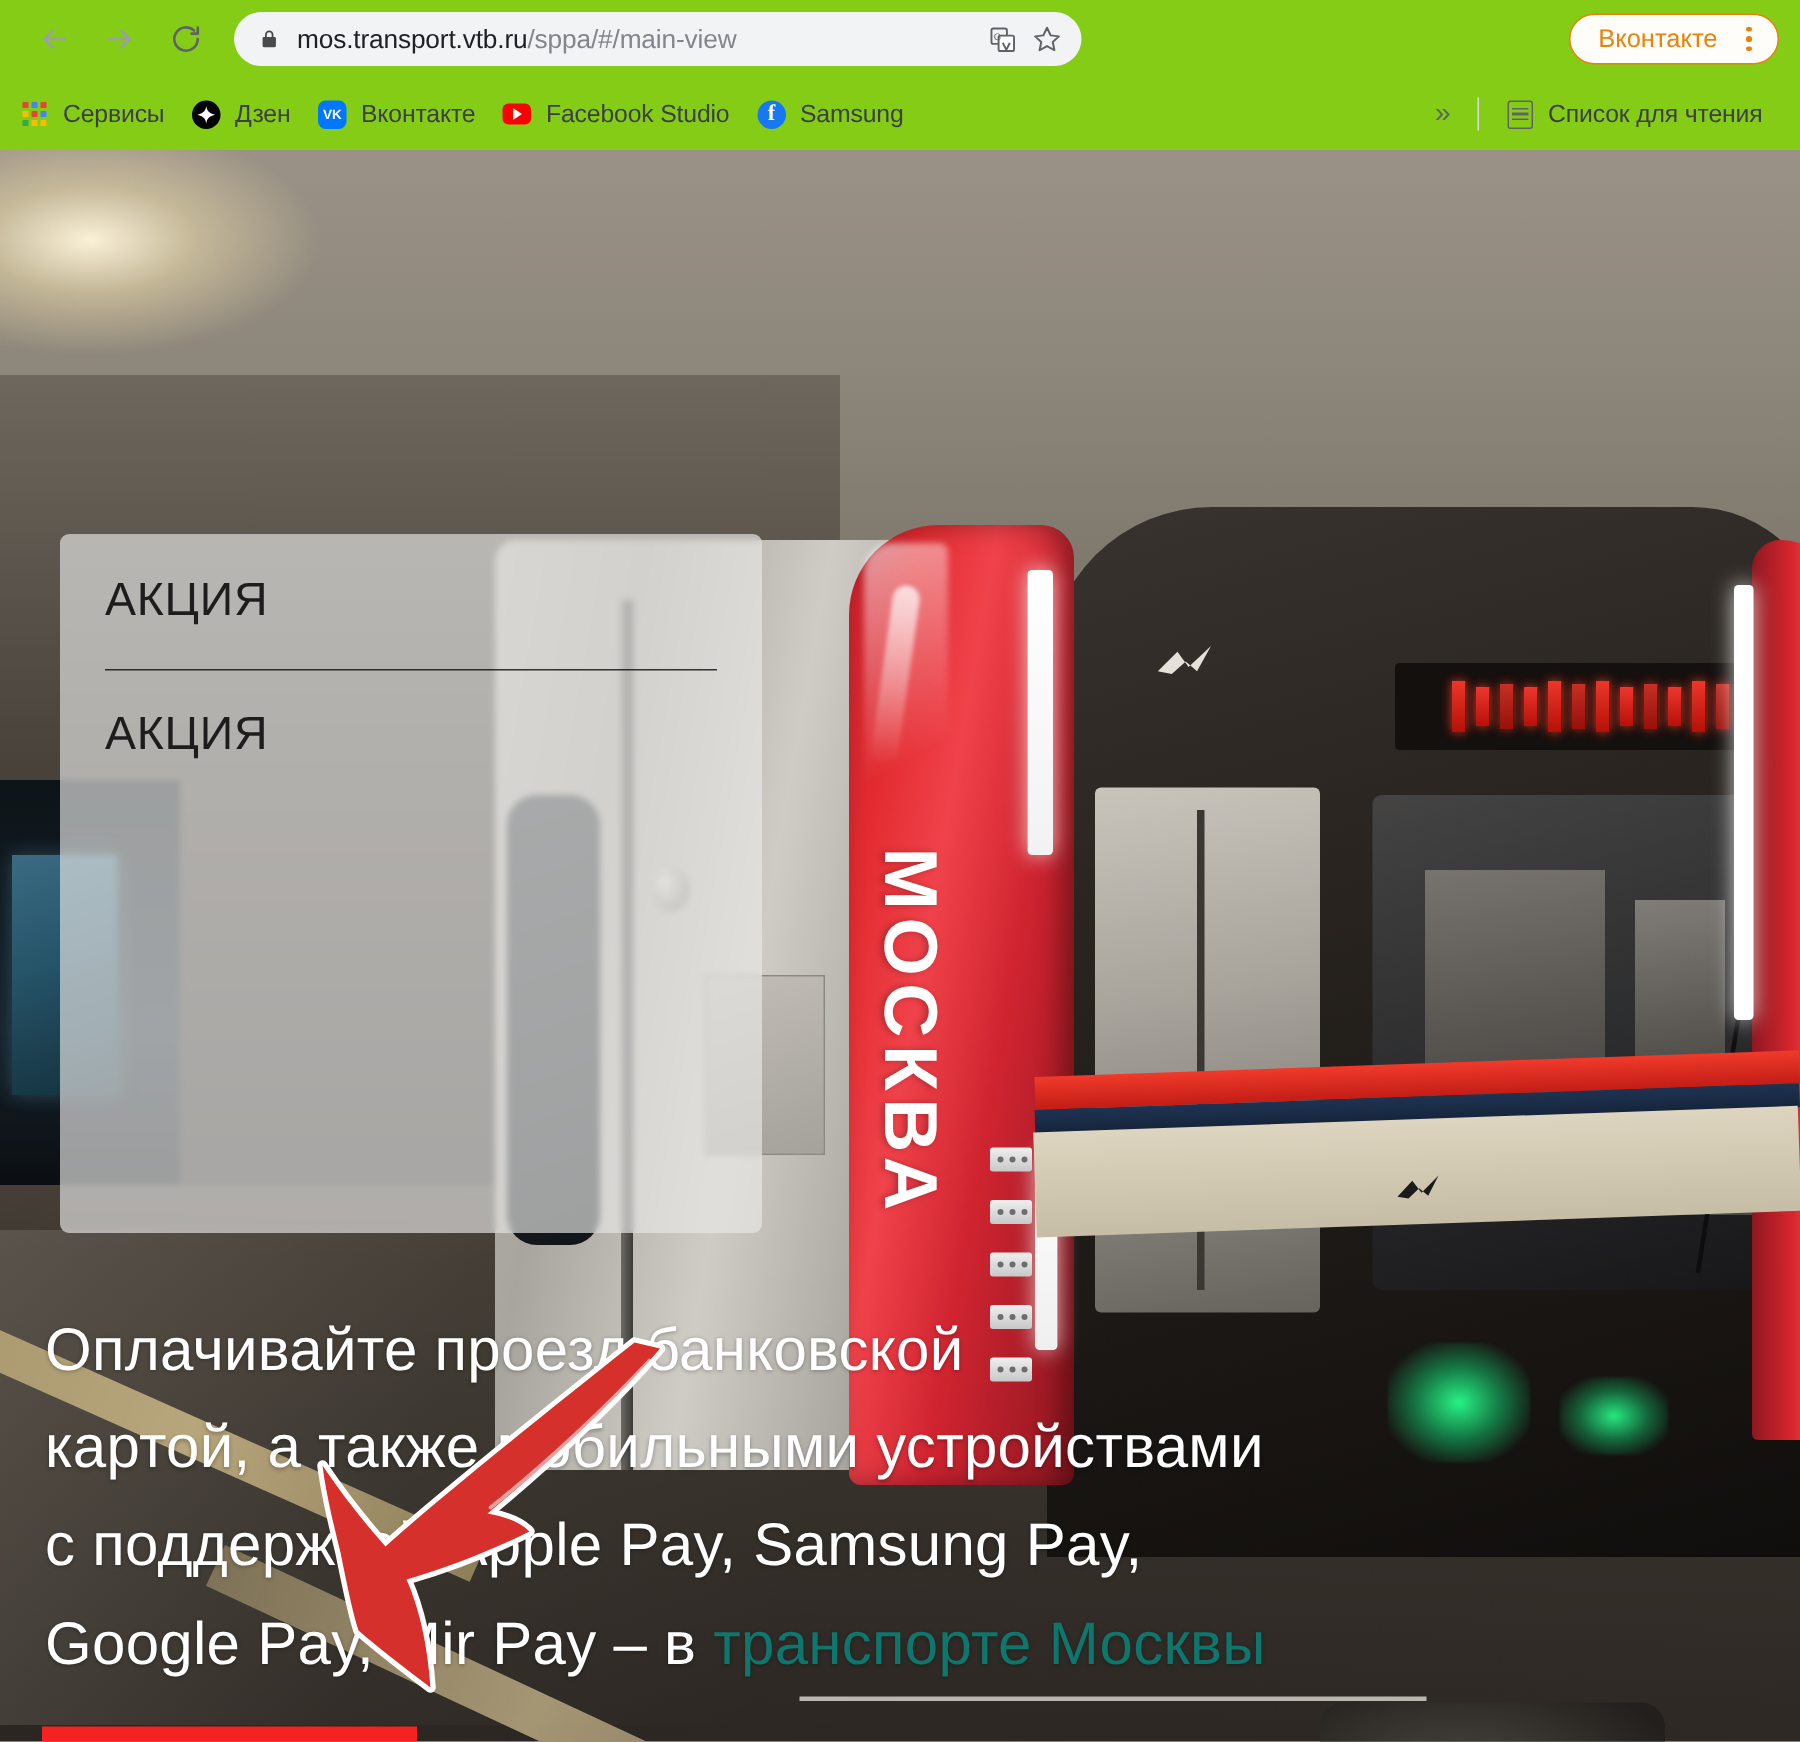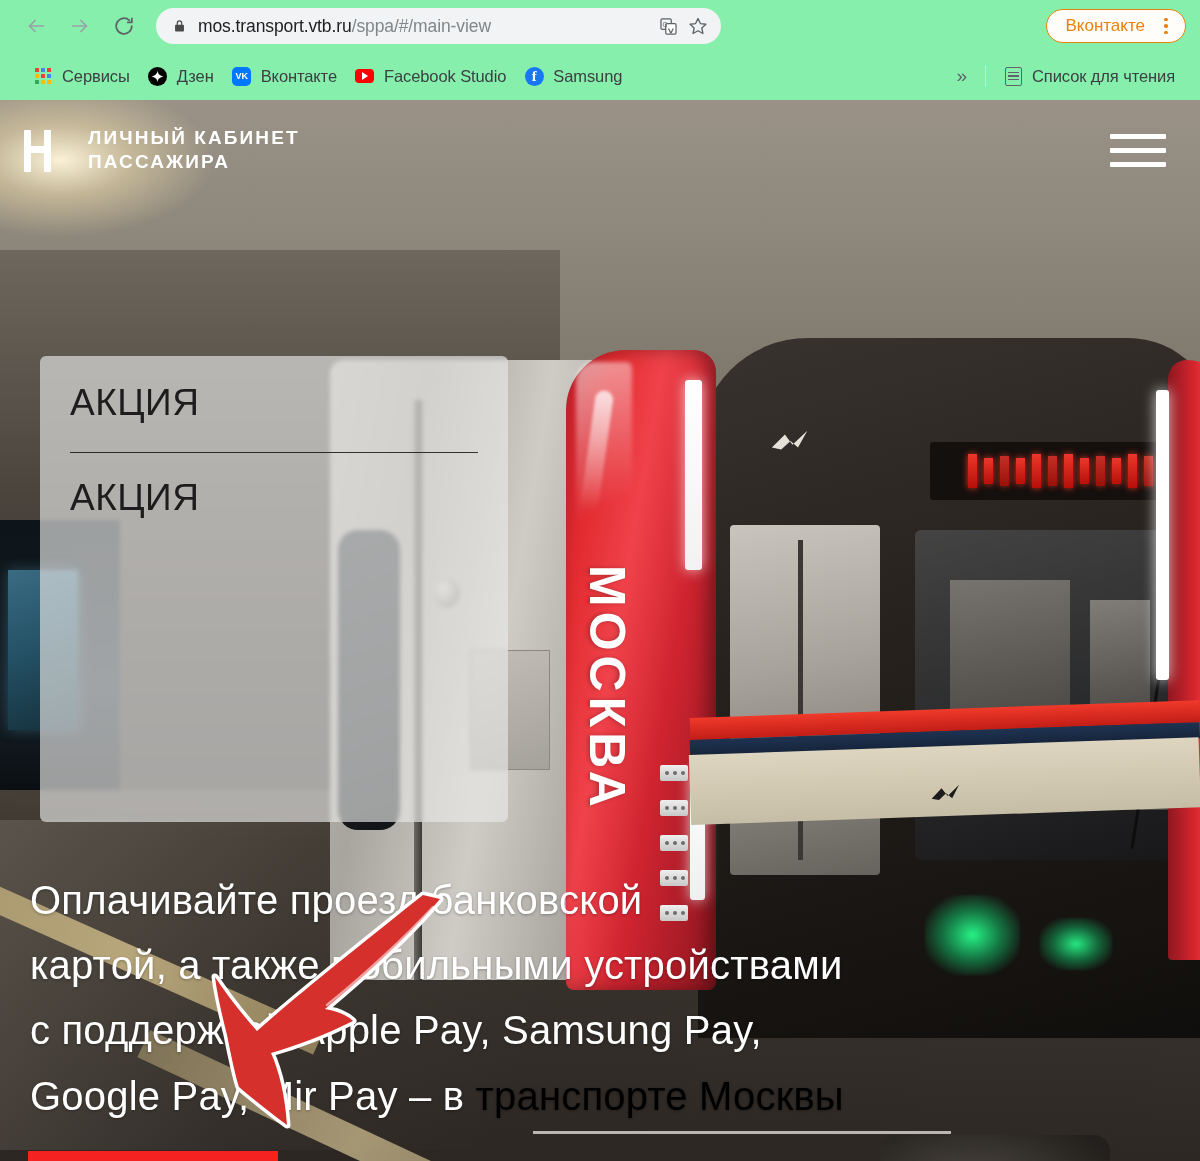--- a/index.html
+++ b/index.html
@@ -6,21 +6,21 @@
   html,body{
     width:1200px; height:1161px; overflow:hidden;
     background:#fff;
     font-family:"Liberation Sans", sans-serif;
     -webkit-font-smoothing:antialiased;
   }
 
   
   .browser-chrome{
     width:1200px; height:100px;
-    background:#86efac;
+    background:#84cc16;
     position:relative;
     z-index:50;
   }
 
   .toolbar-row{
     height:52px;
     display:flex; align-items:center;
     padding:0 14px 0 18px;
   }
 
@@ -87,21 +87,21 @@
     width:22px; height:22px; margin-left:10px;
   }
   .update-pill .dots i{
     width:3.5px;height:3.5px;border-radius:50%;background:#e8820c;display:block;
   }
 
   
   .bookmark-row{
     height:48px;
     display:flex; align-items:center;
-    padding:0 16px 0 24px;
+    padding:0 16px 0 4px;
     font-size:16.5px;
     color:#3c4043;
   }
   .bm{
     display:flex; align-items:center;
     height:32px;
     padding:0 9px;
     border-radius:5px;
     white-space:nowrap;
     flex:none;
@@ -459,21 +459,21 @@
     position:absolute; left:40px; top:256px;
     width:468px; height:466px;
     background:rgba(232,232,230,0.66);
     border-radius:6px;
     backdrop-filter:blur(2px);
     z-index:12;
     overflow:hidden;
   }
   .promo-slide{ padding:26px 30px 0 30px; }
   .promo-kicker{
-    font-size:37px; color:#1d1d1d; letter-spacing:.5px;
+    font-size:31px; color:#1d1d1d; letter-spacing:.5px;
     margin-bottom:28px;
   }
   .promo-row{ display:flex; align-items:flex-start; }
   .promo-bullet{
     width:15px;height:24px;flex:none;margin:6px 10px 0 0;
     background:linear-gradient(180deg,#f7b0ad,#e8615f);
     border-radius:2px;
     position:relative;
   }
   .promo-bullet::before,.promo-bullet::after{
@@ -504,21 +504,21 @@
     z-index:12;
   }
   .hero-line{
     color:#ffffff;
     font-size:40px;
     line-height:1.63;
     letter-spacing:0.2px;
     text-shadow:0 1px 3px rgba(0,0,0,.30);
     white-space:nowrap;
   }
-  .hero-dim{ color:#000000; }
+  .hero-dim{ color:#0f766e; }
   .hero-underline{
     position:absolute; left:503px; top:263px;
     width:418px; height:3px;
     background:#b9b6b0;
   }
 
   
   .cta-row{
     position:absolute; left:28px; top:1051px;
     display:flex; align-items:center;
@@ -770,39 +770,20 @@
     <div class="band-m">
       <svg width="44" height="20" viewBox="0 0 60 26" fill="#1b1b1b">
         <path d="M2 20 L16 6 L24 17 L40 2 L30 20 L22 13 L12 22 Z"></path>
       </svg>
     </div>
     <div class="signal"></div>
     <div class="signal2"></div>
     <div class="coupler"></div>
   </div>
 
-  <div class="site-header">
-    <div class="logo">
-      <span class="logo-mark">
-        <i style="left:10px;top:6px;width:7px;height:42px;"></i>
-        <i style="left:30px;top:6px;width:7px;height:42px;"></i>
-        <i style="left:10px;top:22px;width:27px;height:7px;"></i>
-        <i style="left:30px;top:6px;width:7px;height:42px;"></i>
-      </span>
-      <span class="logo-text">
-        <span>ЛИЧНЫЙ КАБИНЕТ</span><br>
-        <span>ПАССАЖИРА</span>
-      </span>
-    </div>
-    <div class="burger">
-      <i></i>
-        <i></i>
-        <i></i>
-    </div>
-  </div>
 
   <div class="promo-card">
     <div class="promo-slide">
       <div class="promo-kicker">АКЦИЯ</div>
       <div class="promo-sep"></div>
     </div>
     <div class="promo-slide2">
       <div class="promo-kicker">АКЦИЯ</div>
     </div>
   </div>

